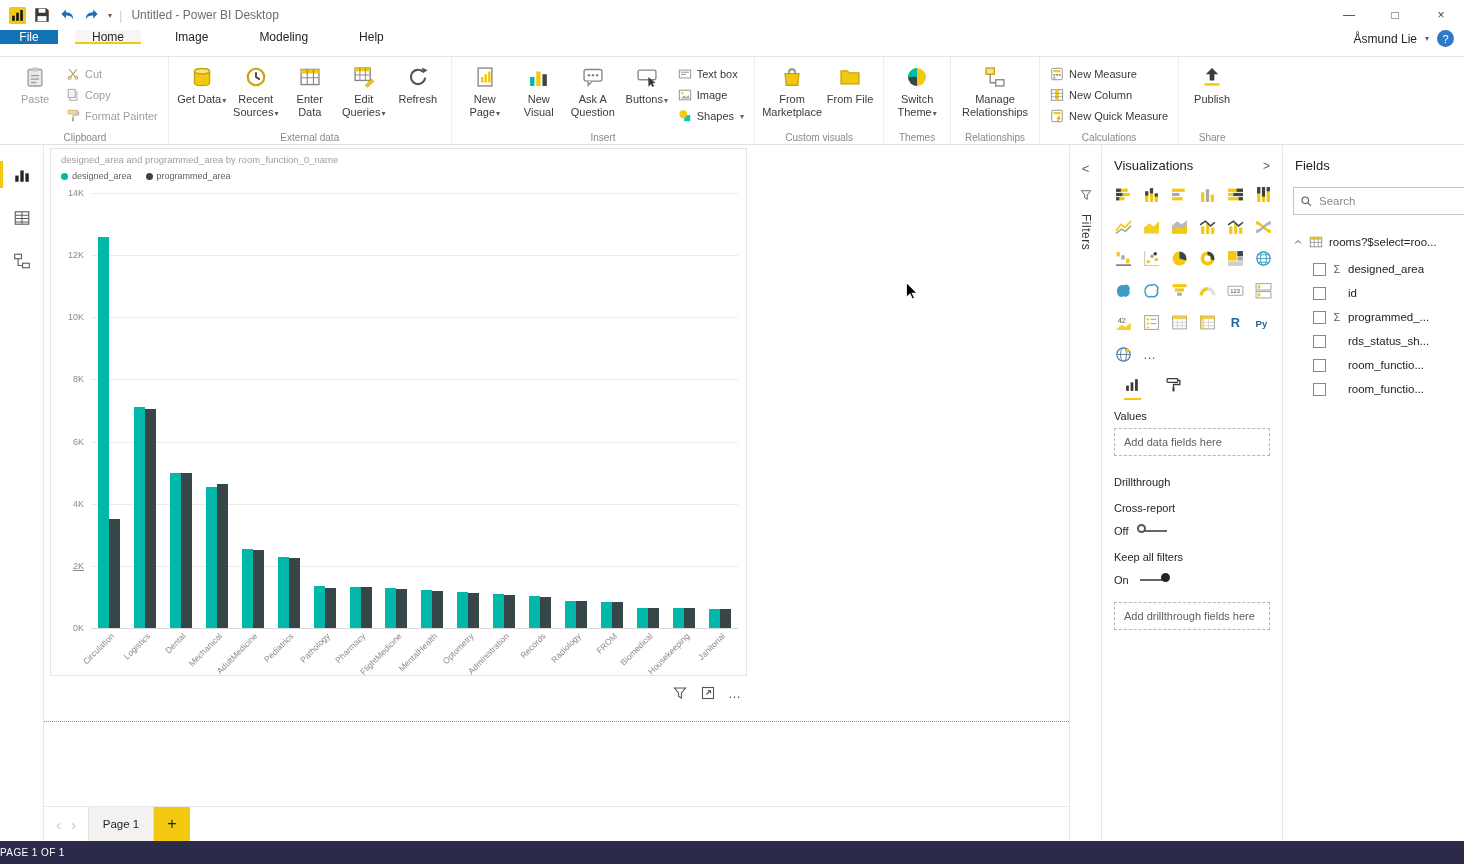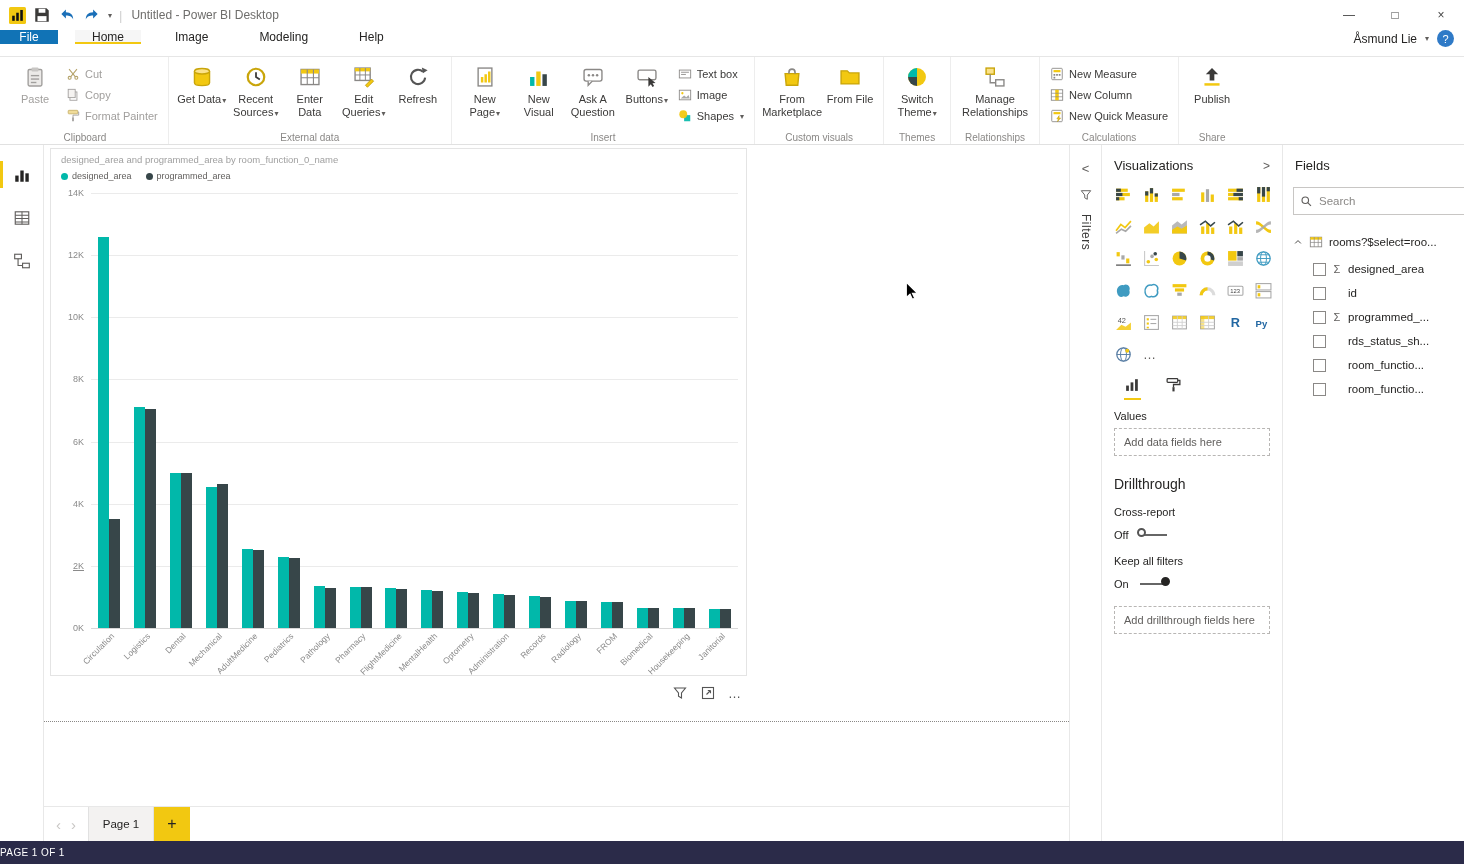--- a/index.html
+++ b/index.html
@@ -92,21 +92,21 @@
   .vi { width:24px; height:23px; display:flex; align-items:center; justify-content:center; cursor:pointer; border:1px solid transparent; border-radius:2px; }
   .vi svg { width:17px; height:17px; }
   .vi-more { display:flex; align-items:center; justify-content:flex-start; font-size:13px; color:#605e5c; cursor:pointer; padding-left:3px; }
 
   .ptabs { display:flex; gap:24px; padding:6px 0 0 22px; }
   .ptab { padding-bottom:5px; border-bottom:2px solid transparent; cursor:pointer; }
   .ptab.active { border-bottom-color:#f2c811; }
   .ptab svg { width:17px; height:17px; }
   .sec-label { font-size:11px; color:#252423; margin:10px 12px 6px; }
   .dashed-box { margin:0 12px; border:1px dashed #b8b6b4; background:#fff; color:#605e5c; font-size:11px; padding:7px 9px; }
-  .drill-title { font-size:14px; color:#252423; margin:20px 12px 0; }
+  .drill-title { font-size:11px; color:#252423; margin:20px 12px 0; }
   .drill-label { font-size:11px; color:#252423; margin:14px 12px 0; }
   .toggle-row { display:flex; align-items:center; gap:9px; margin:10px 12px 0; font-size:11px; color:#252423; }
   .toggle { width:32px; height:13px; position:relative; display:inline-block; cursor:pointer; }
   .toggle .track { position:absolute; top:5.5px; left:2px; right:2px; height:2px; background:#666; }
   .toggle .knob { position:absolute; top:0; width:9px; height:9px; border-radius:50%; background:#fff; border:2px solid #555; }
   .toggle.off .knob { left:0; }
   .toggle.on .knob { right:0; background:#252423; border-color:#252423; }
   .drill-box { margin:16px 12px 0; }
 
   .searchbox { margin:8px 10px 0; height:28px; border:1px solid #c8c6c4; display:flex; align-items:center; padding:0 6px; gap:6px; background:#fff; }

